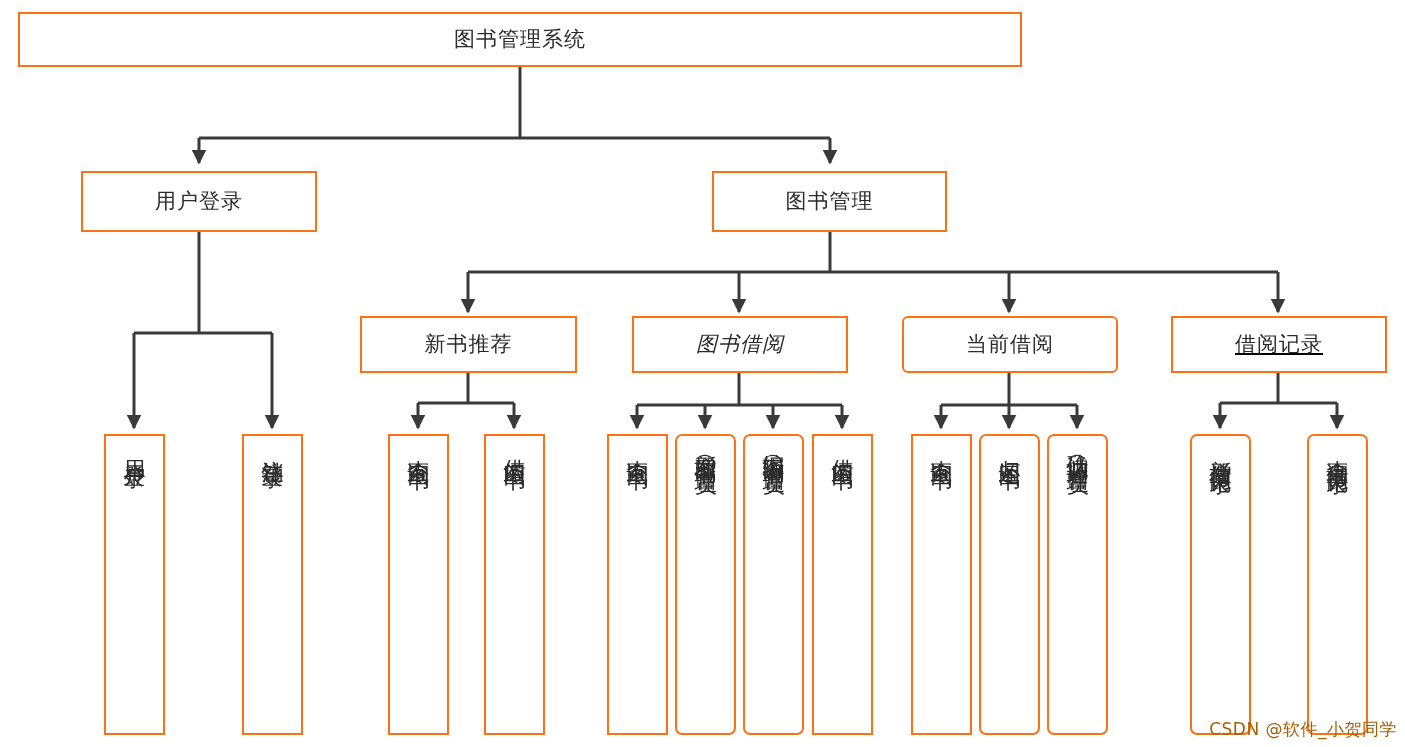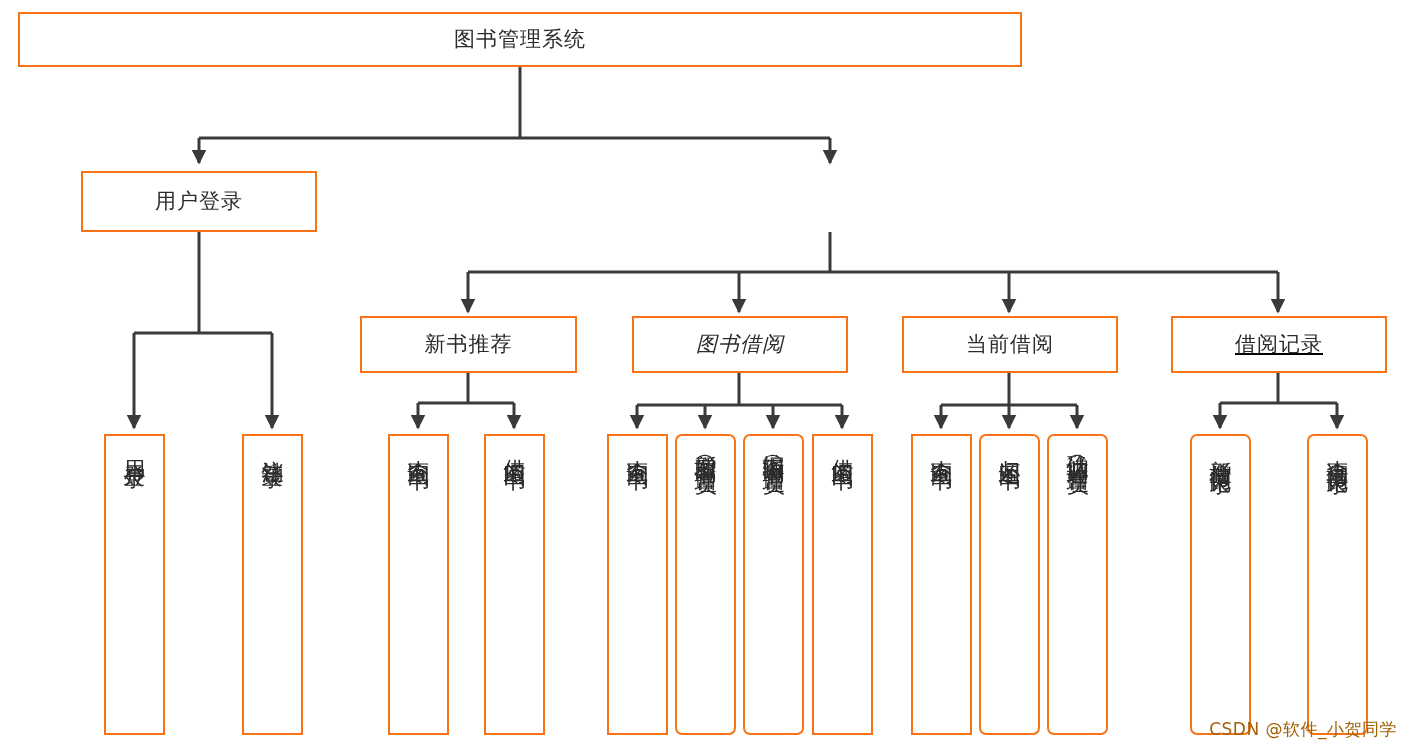--- a/index.html
+++ b/index.html
@@ -127,30 +127,33 @@
   </svg>
 
   <div class="node" style="left:18px; top:12px; width:1004px; height:55px;">
     <span class="label-h">图书管理系统</span>
   </div>
 
   <div class="node" style="left:81px; top:171px; width:236px; height:61px;">
     <span class="label-h">用户登录</span>
   </div>
 
+  <div class="node" style="left:712px; top:171px; width:235px; height:61px;">
+    <span class="label-h">图书管理</span>
+  </div>
 
   <div class="node" style="left:360px; top:316px; width:217px; height:57px;">
     <span class="label-h">新书推荐</span>
   </div>
 
   <div class="node" style="left:632px; top:316px; width:216px; height:57px;font-style:italic;">
     <span class="label-h">图书借阅</span>
   </div>
 
-  <div class="node" style="left:902px; top:316px; width:216px; height:57px;">
+  <div class="node" style="left:902px; top:316px; width:216px; height:57px;border-radius:6px;">
     <span class="label-h">当前借阅</span>
   </div>
 
   <div class="node" style="left:1171px; top:316px; width:216px; height:57px;text-decoration:underline;">
     <span class="label-h">借阅记录</span>
   </div>
 
   <div class="node leaf" style="left:104px; top:434px; width:61px; height:301px;">
     <span class="label-v">用户登录</span>
   </div>

